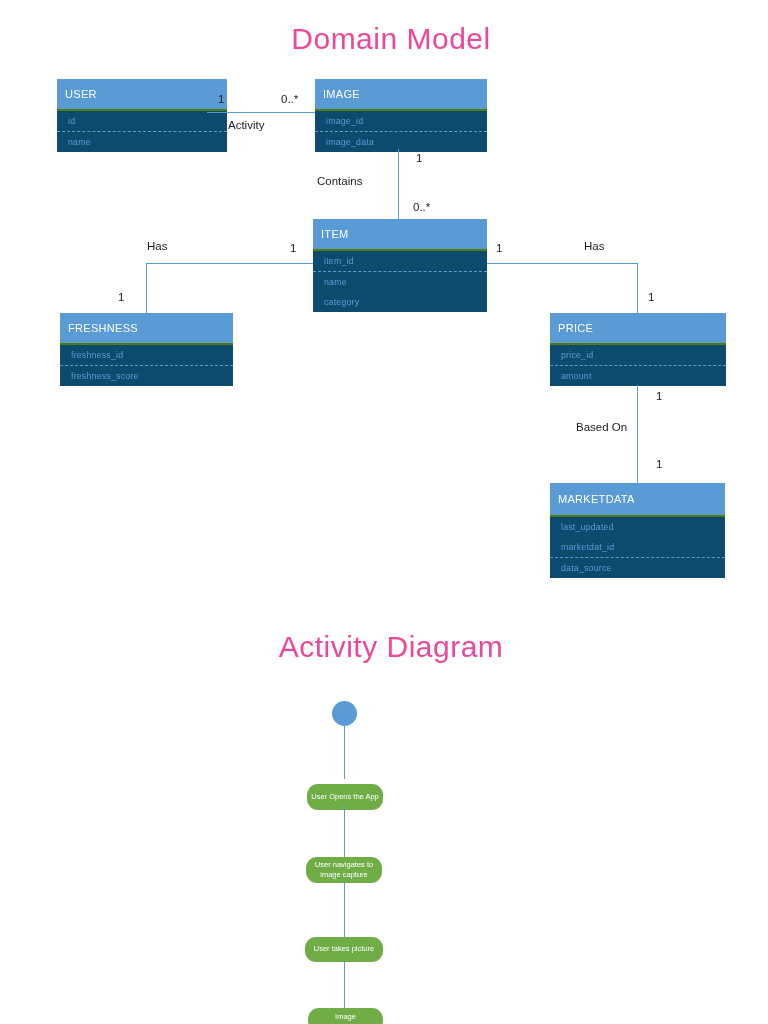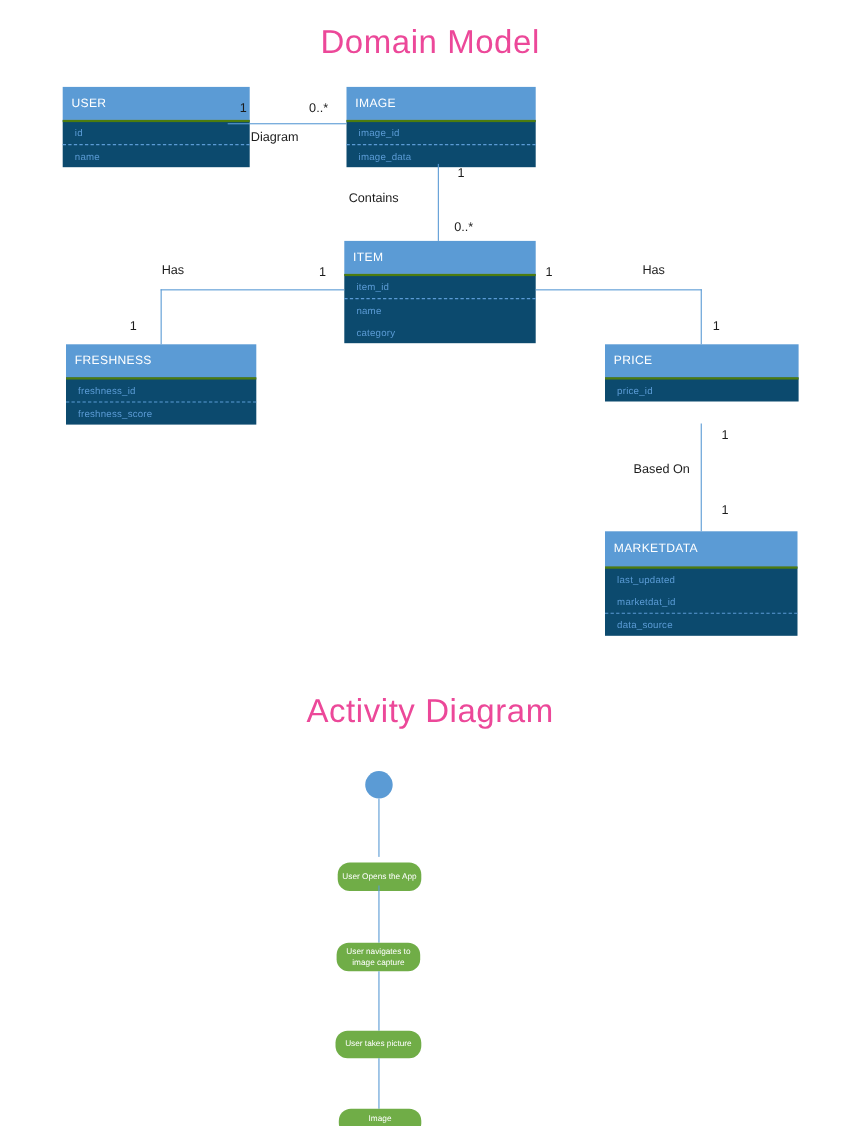--- a/index.html
+++ b/index.html
@@ -51,21 +51,21 @@
     <div class="entity-header">IMAGE</div>
     <div class="entity-body">
       <div class="field">image_id</div>
       <div class="field sep">image_data</div>
     </div>
   </div>
 
   <div class="hline" style="left:207px;top:112px;width:108px;"></div>
   <div class="mult" style="left:218px;top:93px;">1</div>
   <div class="mult" style="left:281px;top:93px;">0..*</div>
-  <div class="rel-label" style="left:228px;top:119px;">Diagram</div>
+  <div class="rel-label" style="left:228px;top:119px;">Activity</div>
 
   <div class="vline" style="left:398px;top:149px;height:70px;"></div>
   <div class="mult" style="left:416px;top:152px;">1</div>
   <div class="rel-label" style="left:317px;top:175px;text-align:center;">Contains</div>
   <div class="mult" style="left:413px;top:201px;">0..*</div>
 
   <div class="entity" style="left:313px;top:219px;width:174px;">
     <div class="entity-header">ITEM</div>
     <div class="entity-body">
       <div class="field">item_id</div>
@@ -91,20 +91,21 @@
     <div class="entity-body">
       <div class="field">freshness_id</div>
       <div class="field sep">freshness_score</div>
     </div>
   </div>
 
   <div class="entity" style="left:550px;top:313px;width:176px;">
     <div class="entity-header">PRICE</div>
     <div class="entity-body">
       <div class="field">price_id</div>
+      <div class="field sep">amount</div>
     </div>
   </div>
 
   <div class="vline" style="left:637px;top:385px;height:98px;"></div>
   <div class="mult" style="left:656px;top:390px;">1</div>
   <div class="rel-label" style="left:576px;top:421px;text-align:center;">Based On</div>
   <div class="mult" style="left:656px;top:458px;">1</div>
 
   <div class="entity" style="left:550px;top:483px;width:175px;">
     <div class="entity-header" style="height:32px;">MARKETDATA</div>

